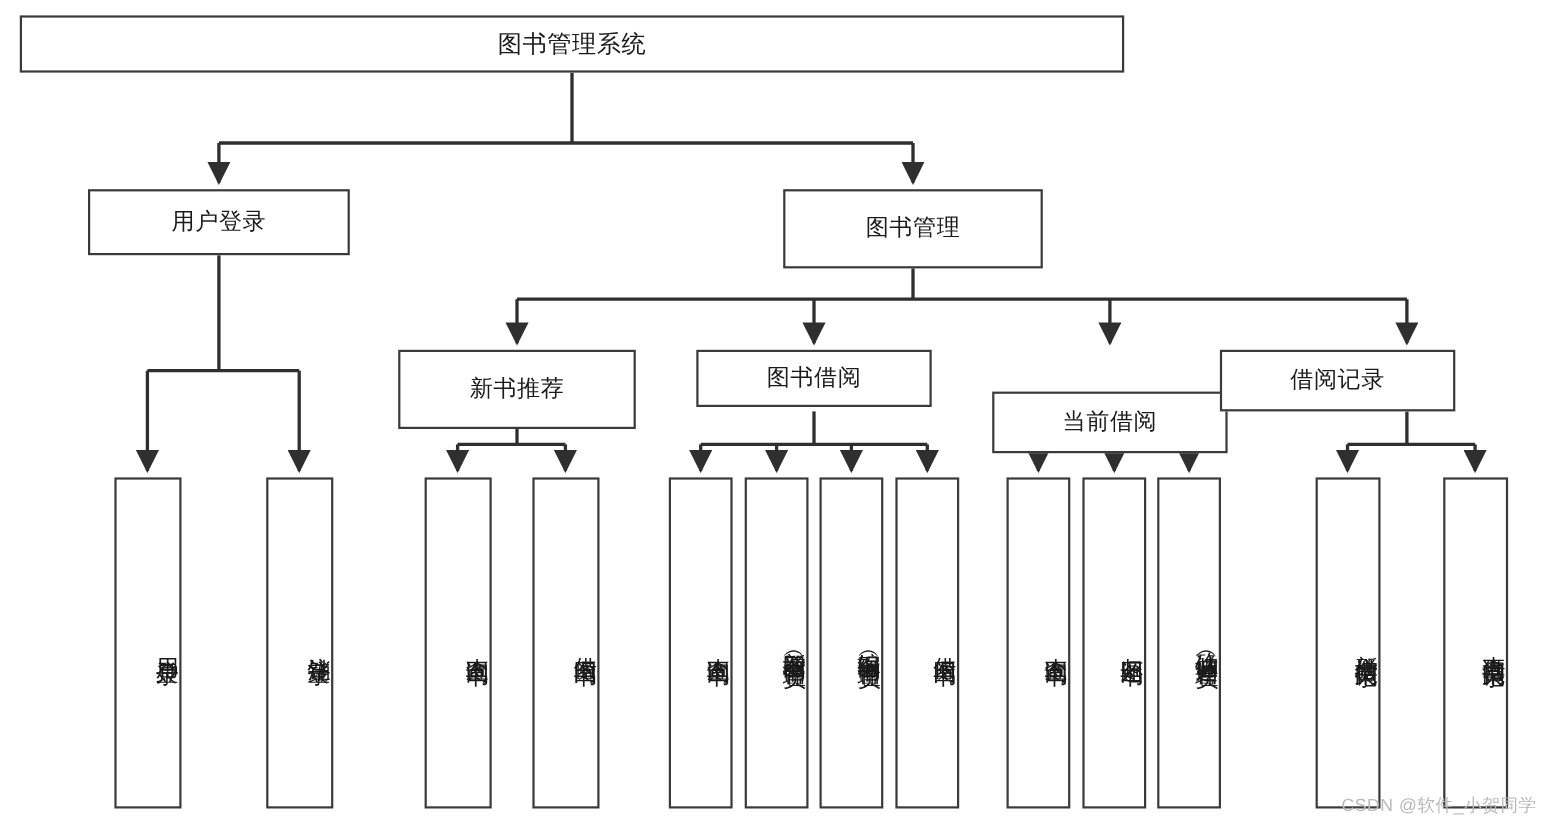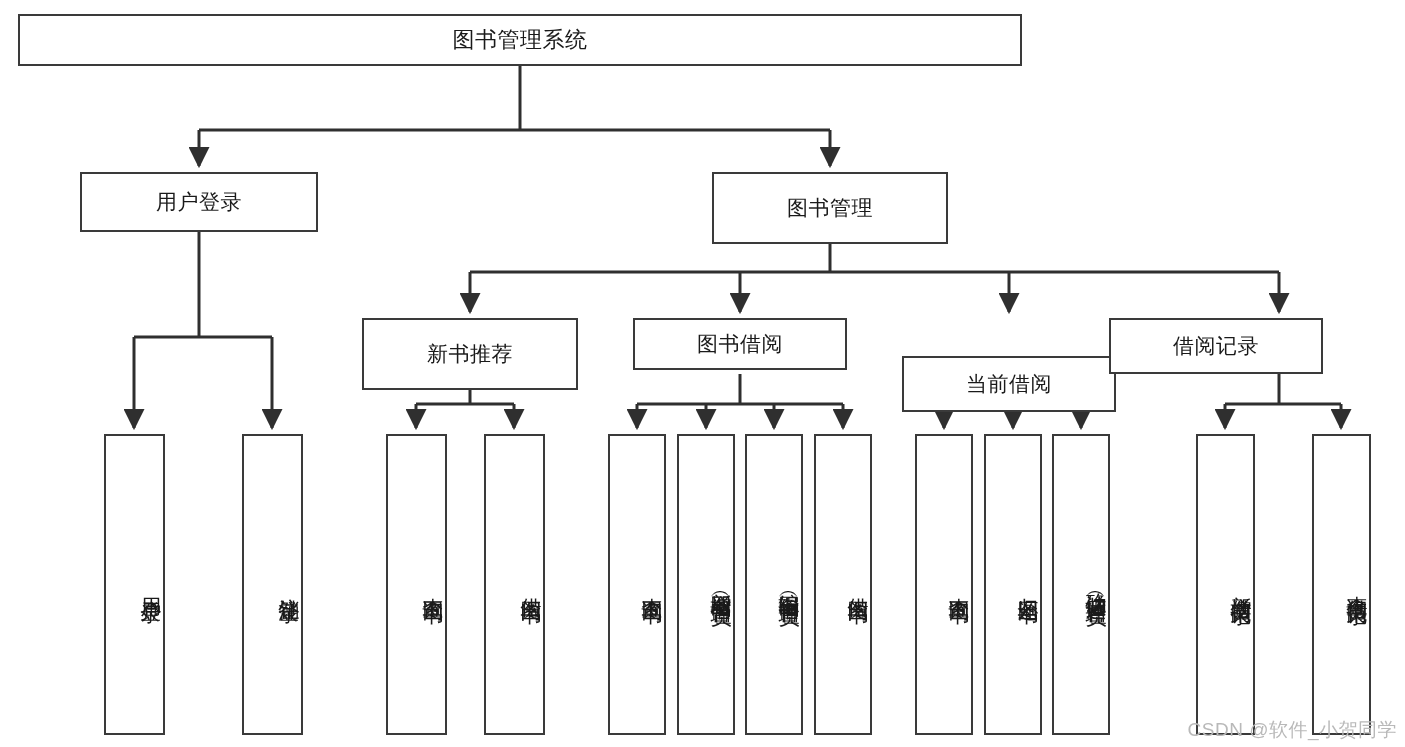--- a/index.html
+++ b/index.html
@@ -53,21 +53,21 @@
     padding-top: 6px;
     padding-bottom: 6px;
     align-items: flex-start;
     justify-content: center;
     text-align: center;
   }
   .watermark {
     position: absolute;
     right: 8px;
     bottom: 4px;
-    font-size: 19px;
+    font-size: 16px;
     color: #b9b9b9;
     letter-spacing: 0.5px;
     z-index: 5;
     white-space: nowrap;
     pointer-events: none;
   }
 </style>
 </head>
 <body>
 

